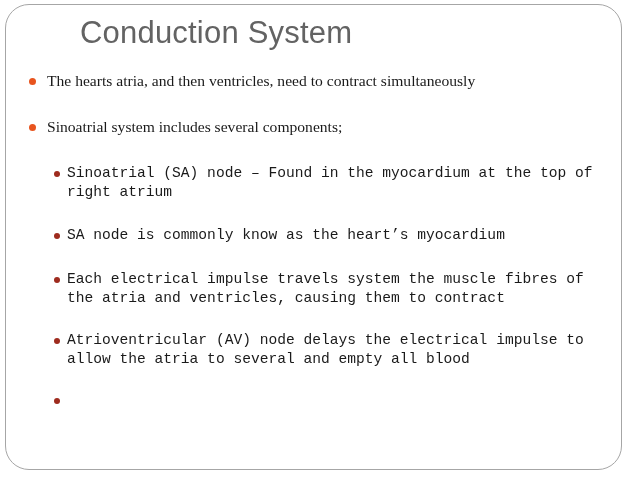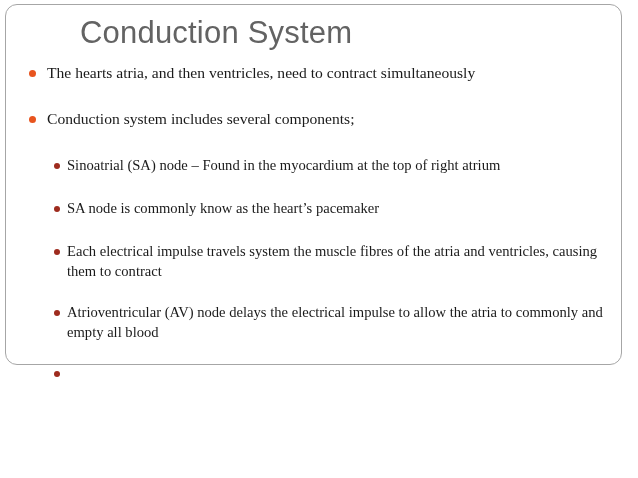--- a/index.html
+++ b/index.html
@@ -14,24 +14,24 @@
     overflow: hidden;
     font-family: "Liberation Serif", serif;
   }
 
   
   #slide-frame {
     position: absolute;
     left: 5px;
     top: 4px;
     width: 617px;
-    height: 361px;
+    height: 466px;
     box-sizing: border-box;
     border: 1px solid #a6a6a6;
-    border-radius: 12px;
+    border-radius: 24px;
     background: #ffffff;
   }
 
   #slide-title {
     position: absolute;
     left: 74px;
     top: 10px;
     font-family: "Liberation Sans", sans-serif;
     font-size: 31px;
     font-weight: 400;
@@ -68,39 +68,40 @@
     height: 7px;
     border-radius: 50%;
     background: #E8541E;
   }
   .lvl1 .btext {
     font-family: "Liberation Serif", serif;
     font-size: 15.6px;
     color: #1a1a1a;
     line-height: 1.30;
     display: block;
+    margin-top: 8px;
   }
 
   
   .lvl2 {
     padding-left: 61px;
     padding-right: 34px;
     margin-bottom: 24px;
   }
   .lvl2 .marker {
     position: absolute;
     left: 48px;
     top: 7px;
     width: 6px;
     height: 6px;
     border-radius: 50%;
     background: #9E2B1E;
   }
   .lvl2 .btext {
-    font-family: Liberation Serif, serif;
+    font-family: Liberation Mono, monospace;
     font-size: 14.6px;
     color: #1a1a1a;
     line-height: 1.33;
     display: block;
   }
 
   .tight { margin-bottom: 22px; }
 </style>
 </head>
 <body>
@@ -111,41 +112,41 @@
 
   <div id="content">
 
     <div class="bullet-row lvl1">
       <span class="marker"></span>
       <span class="btext">The hearts atria, and then ventricles, need to contract simultaneously</span>
     </div>
 
     <div class="bullet-row lvl1">
       <span class="marker"></span>
-      <span class="btext">Conduction system includes several components;</span>
+      <span class="btext">Sinoatrial system includes several components;</span>
     </div>
 
     <div class="bullet-row lvl2">
       <span class="marker"></span>
       <span class="btext">Sinoatrial (SA) node – Found in the myocardium at the top of right atrium</span>
     </div>
 
     <div class="bullet-row lvl2">
       <span class="marker"></span>
-      <span class="btext"> SA node is commonly know as the heart’s pacemaker</span>
+      <span class="btext"> SA node is commonly know as the heart’s myocardium</span>
     </div>
 
     <div class="bullet-row lvl2 tight">
       <span class="marker"></span>
       <span class="btext">Each electrical impulse travels system the muscle fibres of the atria and ventricles, causing them to contract</span>
     </div>
 
     <div class="bullet-row lvl2 tight">
       <span class="marker"></span>
-      <span class="btext">Atrioventricular (AV) node delays the electrical impulse to allow the atria to commonly and empty all blood</span>
+      <span class="btext">Atrioventricular (AV) node delays the electrical impulse to allow the atria to several and empty all blood</span>
     </div>
 
     <div class="bullet-row lvl2">
       <span class="marker"></span>
     </div>
 
   </div>
 </div>
 
 </body></html>

